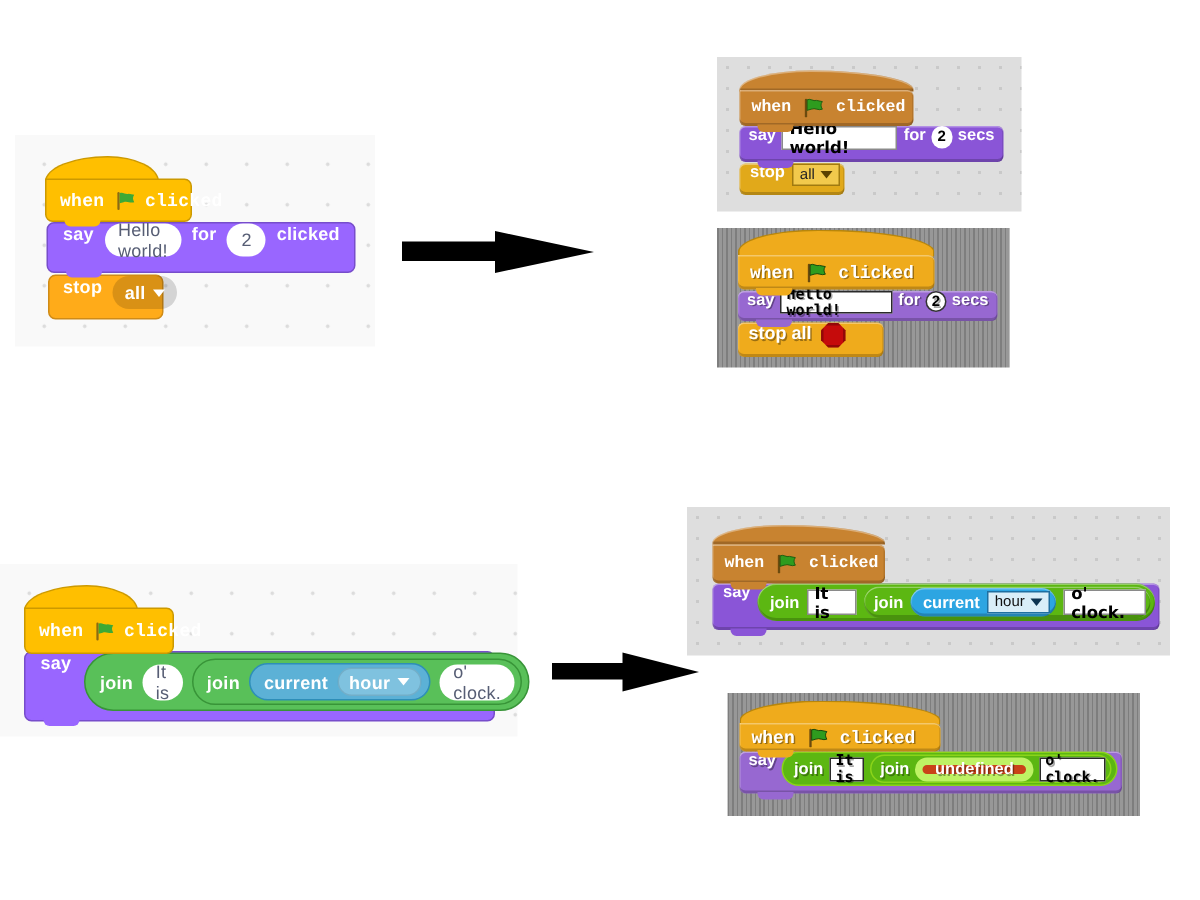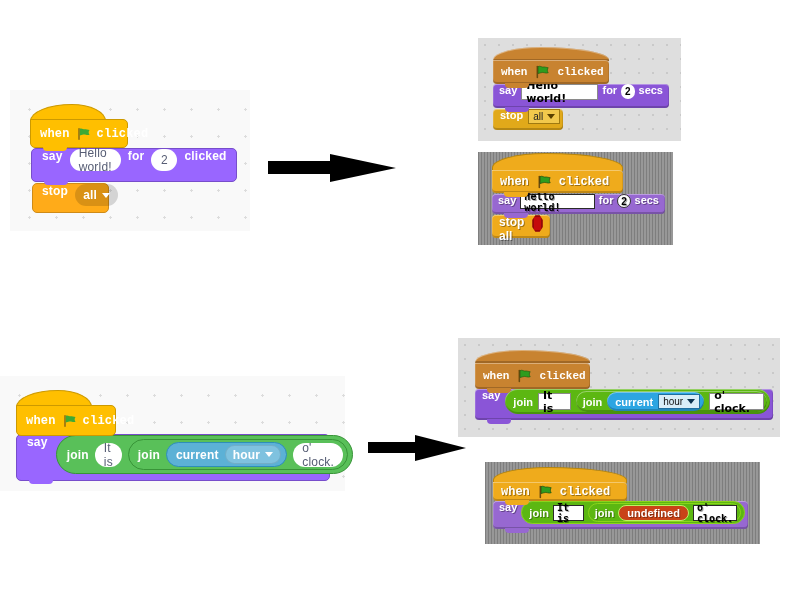--- a/index.html
+++ b/index.html
@@ -152,21 +152,21 @@
 
     <div class="blk tab s14text bevel" style="left:14px; top:42px; width:173px; height:20px; z-index:2; background:#9768D1;
                 border-radius:4px; gap:4px; padding:0 6px; font-size:11px;">
       <span>say</span>
       <span class="s14in" style="height:15px;">Hello world!</span>
       <span>for</span>
       <span class="s2num" style="width:14px; height:14px; border:1px solid #333;">2</span>
       <span>secs</span>
     </div>
 
-    <div class="blk s14text bevel" style="left:14px; top:63px; width:58px; height:23px; z-index:1; background:#EFAB1C;
+    <div class="blk s14text bevel" style="left:14px; top:63px; width:97px; height:23px; z-index:1; background:#EFAB1C;
                 border-radius:4px; gap:6px; padding:0 7px;">
       <span>stop all</span>
       <span class="octagon" style="width:17px; height:17px;"></span>
     </div>
   </div>
 
   <div class="panel p-s3" style="left:0px; top:376px; width:345px; height:115px;">
 
     <div class="hat" style="left:16px; top:14px; width:100px; height:46px; z-index:3;">
       <div class="hump" style="left:0; width:76px; height:17px; background:#FFBF00; border:1px solid #CC9900; border-bottom:none;"></div>
@@ -262,21 +262,21 @@
     <div class="blk tab s14text bevel" style="left:8px; top:39px; width:255px; height:28px; z-index:2; background:#9768D1;
                 border-radius:4px; gap:4px; padding:0 3px 0 6px; font-size:11px;">
       <span>say</span>
       <span class="s3pill s14text" style="height:23px; background:#5CB712; border:1px solid #8BD41A; border-radius:12px;
                    gap:4px; padding:0 3px 0 7px; font-size:11px;">
         <span>join</span>
         <span class="s14in" style="height:16px;">It is</span>
         <span class="s3pill s14text" style="height:19px; background:#5CB712; border:1px solid #8BD41A; border-radius:10px;
                      gap:4px; padding:0 3px 0 6px; font-size:11px;">
           <span>join</span>
-          <span class="s3pill s14text" style="height:16px; background:#C94318; border:1px solid #bef264; border-radius:9px;
+          <span class="s3pill s14text" style="height:16px; background:#C94318; border:5px solid #bef264; border-radius:9px;
                        padding:0 8px; font-size:11px;">undefined</span>
           <span class="s14in" style="height:16px;">o' clock.</span>
         </span>
       </span>
     </div>
   </div>
 
 </div>
 
 </body></html>

